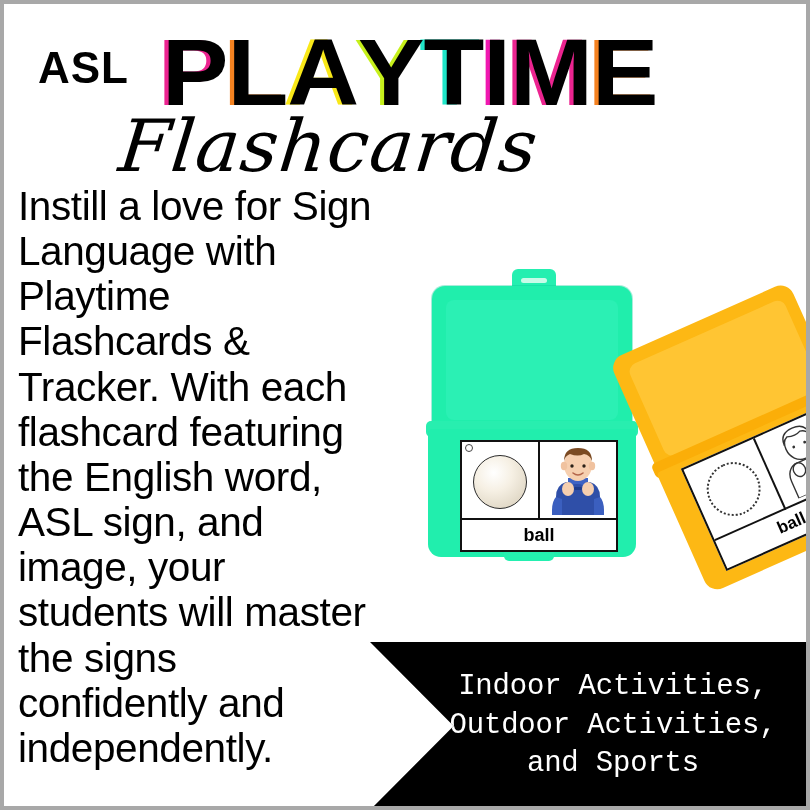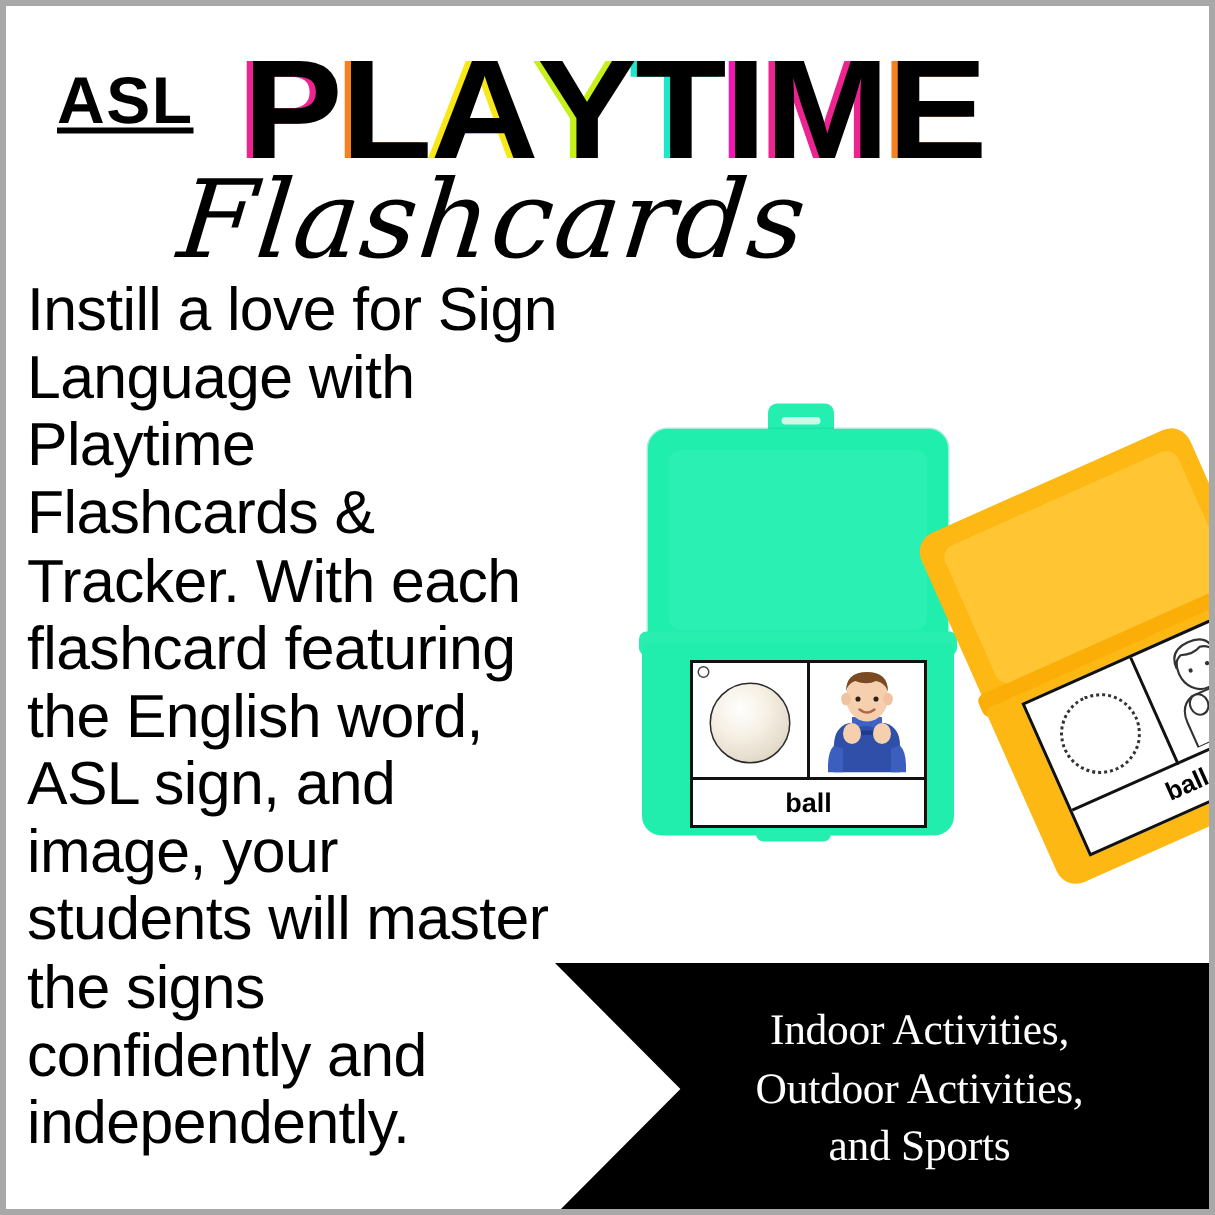--- a/index.html
+++ b/index.html
@@ -16,21 +16,21 @@
   .inner{position:absolute;inset:0;background:#fff;overflow:hidden;}
 
   
   #title-row{
     position:absolute;left:0;top:14px;width:810px;height:92px;
   }
   #asl-word{
     position:absolute;left:34px;top:28px;
     font-family:"Liberation Sans",sans-serif;
     font-weight:bold;font-size:44px;letter-spacing:1px;
-    color:#000;line-height:1;text-decoration:underline;
+    color:#000;line-height:1;
   }
   #playtime-word{
     position:absolute;left:158px;top:10px;
     font-family:"Liberation Sans",sans-serif;
     font-weight:bold;
     font-size:94px;
     line-height:0.95;
     letter-spacing:-1px;
     color:#000;
     white-space:nowrap;
@@ -177,21 +177,21 @@
     position:absolute;left:366px;top:638px;width:440px;height:168px;
     background:#000;
     clip-path:polygon(0% 0%, 100% 0%, 100% 100%, 0% 100%, 19% 50%);
     z-index:6;
     display:flex;align-items:center;justify-content:center;
   }
   #banner-text{
     margin-left:46px;
     color:#fff;
     text-align:center;
-    font-family:Liberation Serif, serif;
+    font-family:Liberation Mono, monospace;
     font-size:29px;
     line-height:1.33;
     white-space:pre-line;
     letter-spacing:-0.2px;
   }
 </style>
 </head>
 <body>
 
 <div id="canvas">

